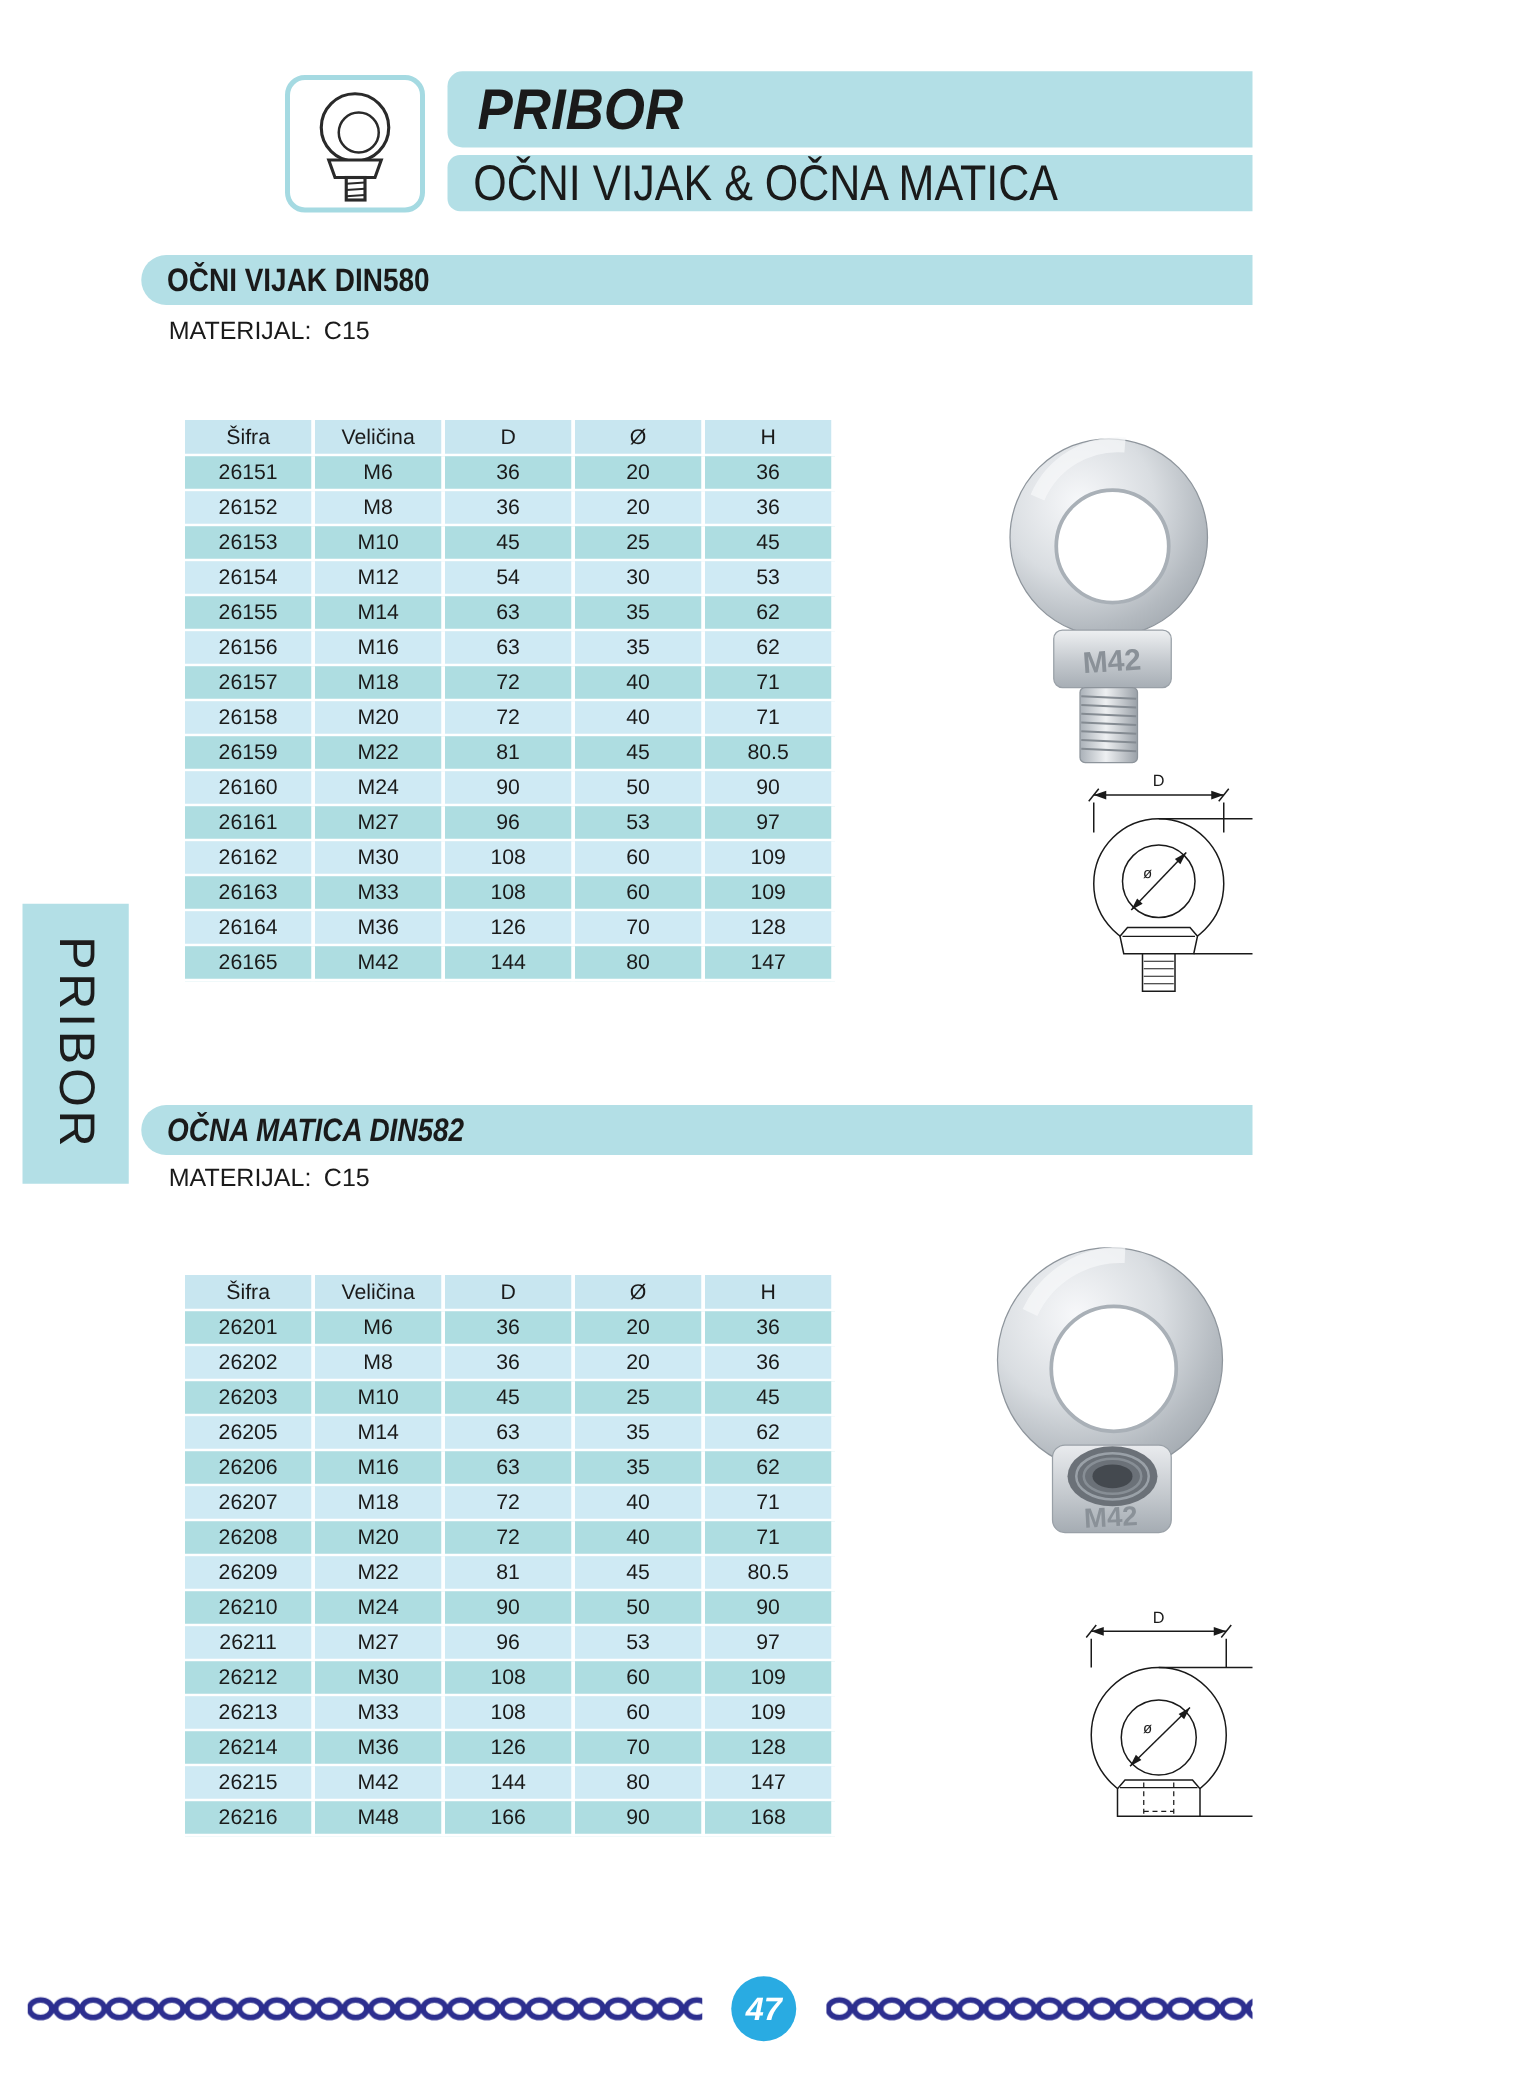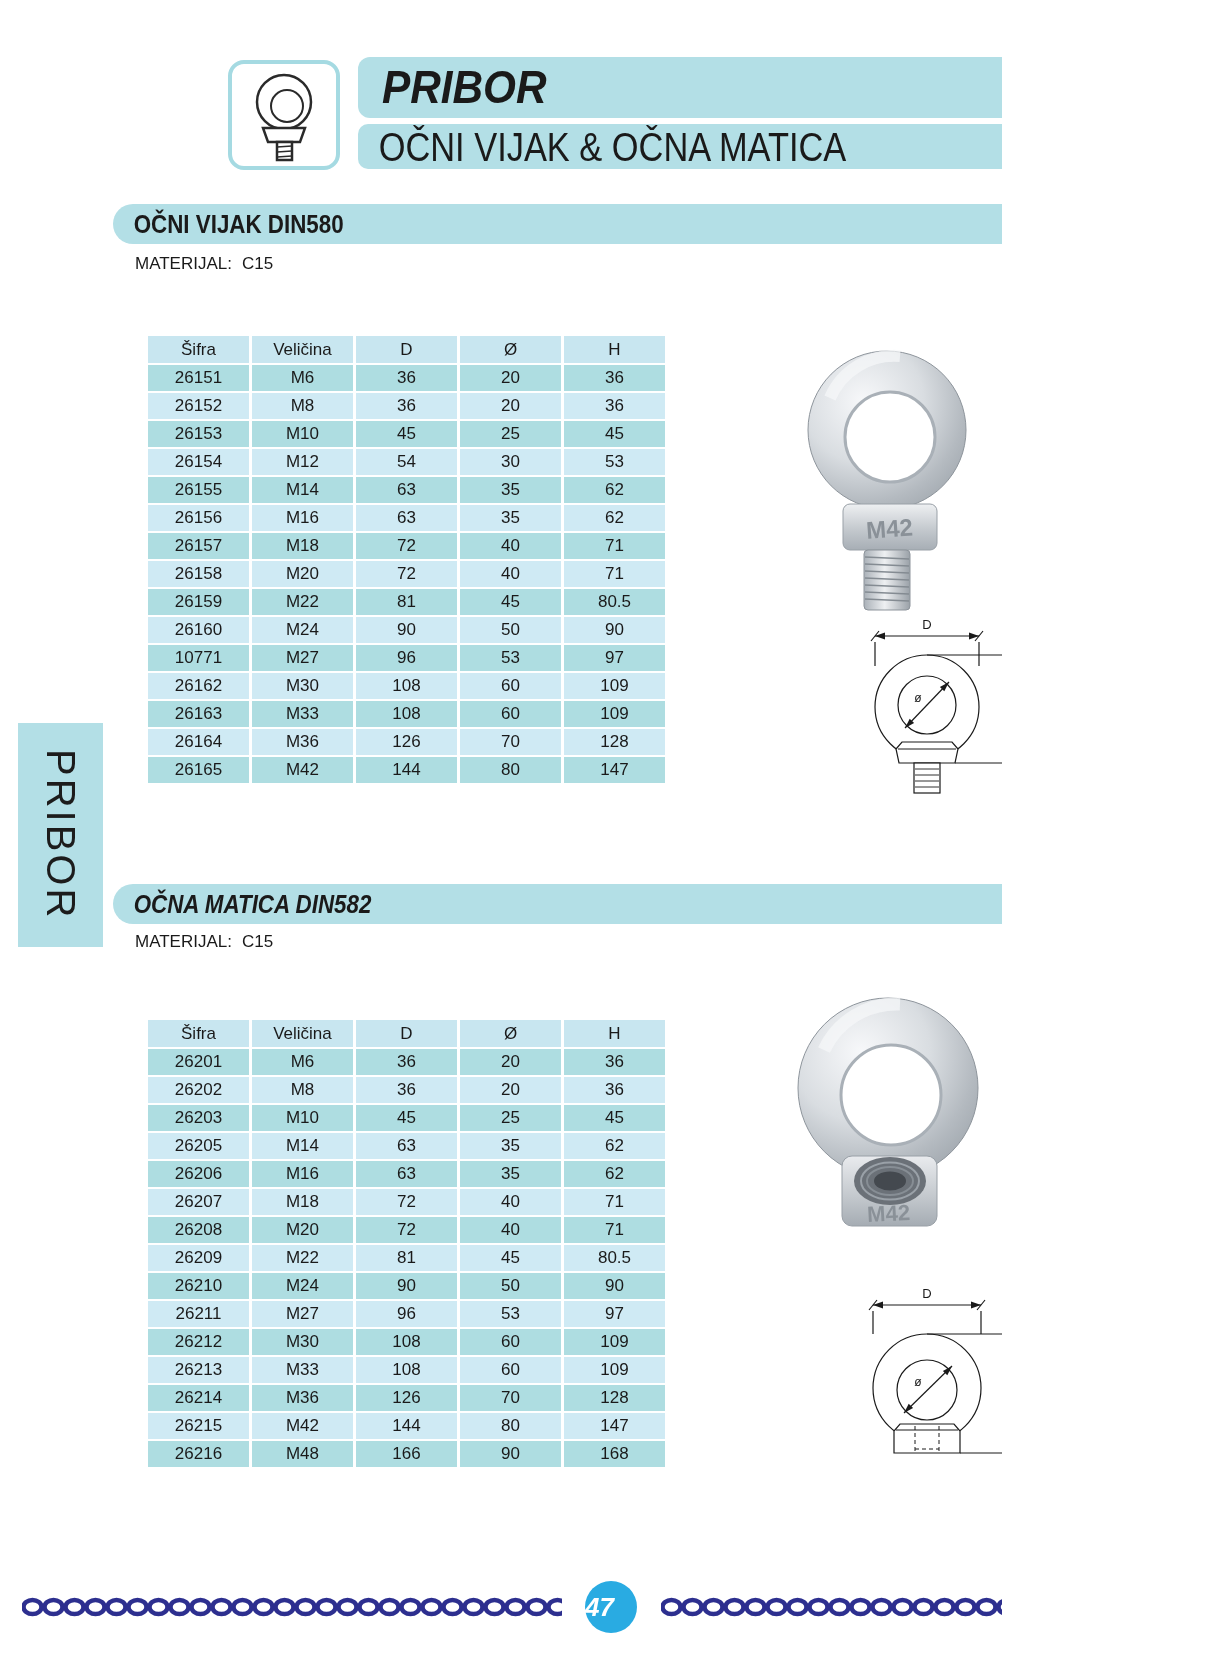--- a/index.html
+++ b/index.html
@@ -32,21 +32,21 @@
   
   .section-bar {
     position:absolute; left:113px; width:927px; height:40px;
     background:#b3dfe6; border-radius:20px;
   }
   .section-bar span {
     display:inline-block; transform:scaleX(0.86); transform-origin:left center;
     font-size:26px; font-weight:bold; line-height:40px; padding-left:24px; white-space:nowrap;
   }
   .bar-1 { top:204px; } .bar-2 { top:884px;font-style:italic; }
-  .material { position:absolute; left:135px; font-size:17px; }
+  .material { position:absolute; left:135px; font-size:20px; }
   .material .val { margin-left:10px; }
   .mat-1 { top:254px; } .mat-2 { top:932px; }
   
   table.dims { position:absolute; border-collapse:separate; border-spacing:0; table-layout:fixed; }
   .t-1 { left:148px; top:336px; } .t-2 { left:148px; top:1020px; }
   .dims th, .dims td {
     width:101px; border-right:3px solid #fff; border-bottom:2px solid #fff;
     font-size:17px; text-align:center; padding:0; font-weight:normal; color:#1a1a1a;
   }
   .dims th { height:27px; background:#c8e6f0; }
@@ -66,21 +66,21 @@
   }
   .sidebar span {
     writing-mode:vertical-rl; font-size:40px; letter-spacing:3px; color:#1c1c1c;
   }
   
   .chain-left  { position:absolute; left:22px;  top:1595px; }
   .chain-right { position:absolute; left:661px; top:1595px; }
   .page-badge {
     position:absolute; left:585px; top:1581px; width:52px; height:52px; border-radius:50%;
     background:#29abe2; color:#fff; font-size:26px; font-weight:bold; font-style:italic;
-    display:flex; align-items:center; justify-content:flex-start;
+    display:flex; align-items:center; justify-content:center;
   }
   text { font-family:"Liberation Sans", sans-serif; }
 </style>
 </head>
 <body>
 
 <div class="page">
 
   <div class="logo-box">
     <svg width="84" height="98" viewBox="0 0 84 98">
@@ -185,21 +185,21 @@
           <td>80.5</td>
         </tr>
         <tr>
           <td>26160</td>
           <td>M24</td>
           <td>90</td>
           <td>50</td>
           <td>90</td>
         </tr>
         <tr>
-          <td>10771</td>
+          <td>26161</td>
           <td>M27</td>
           <td>96</td>
           <td>53</td>
           <td>97</td>
         </tr>
         <tr>
           <td>26162</td>
           <td>M30</td>
           <td>108</td>
           <td>60</td>

